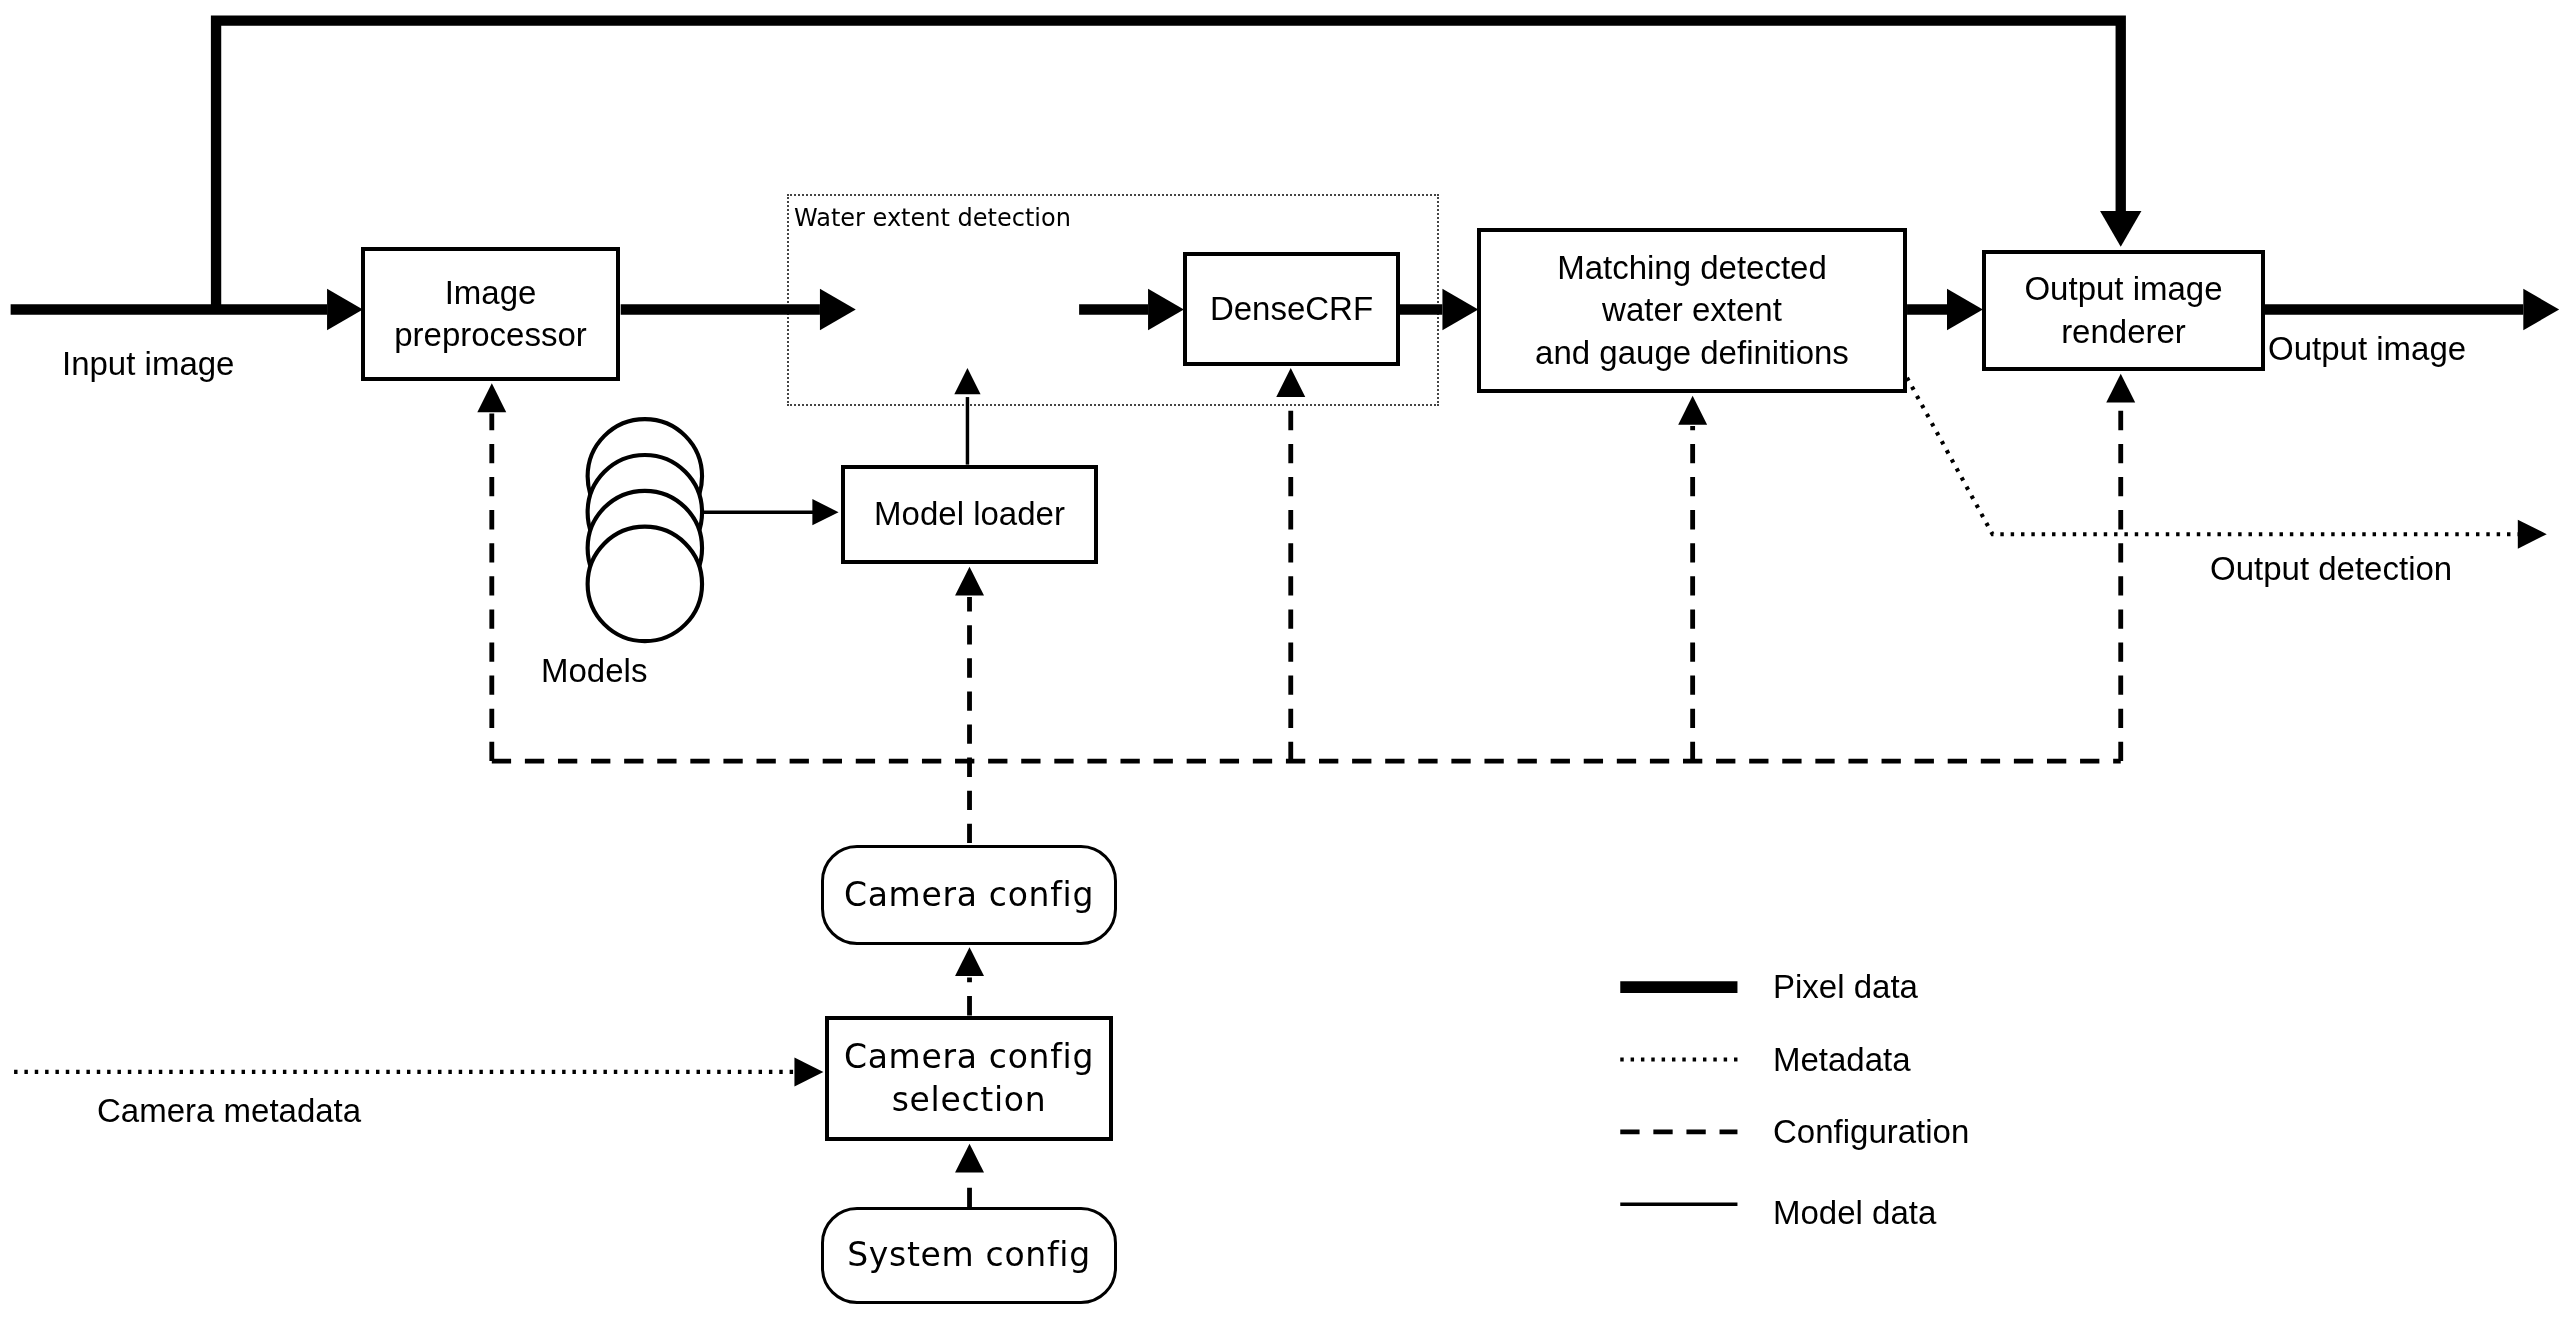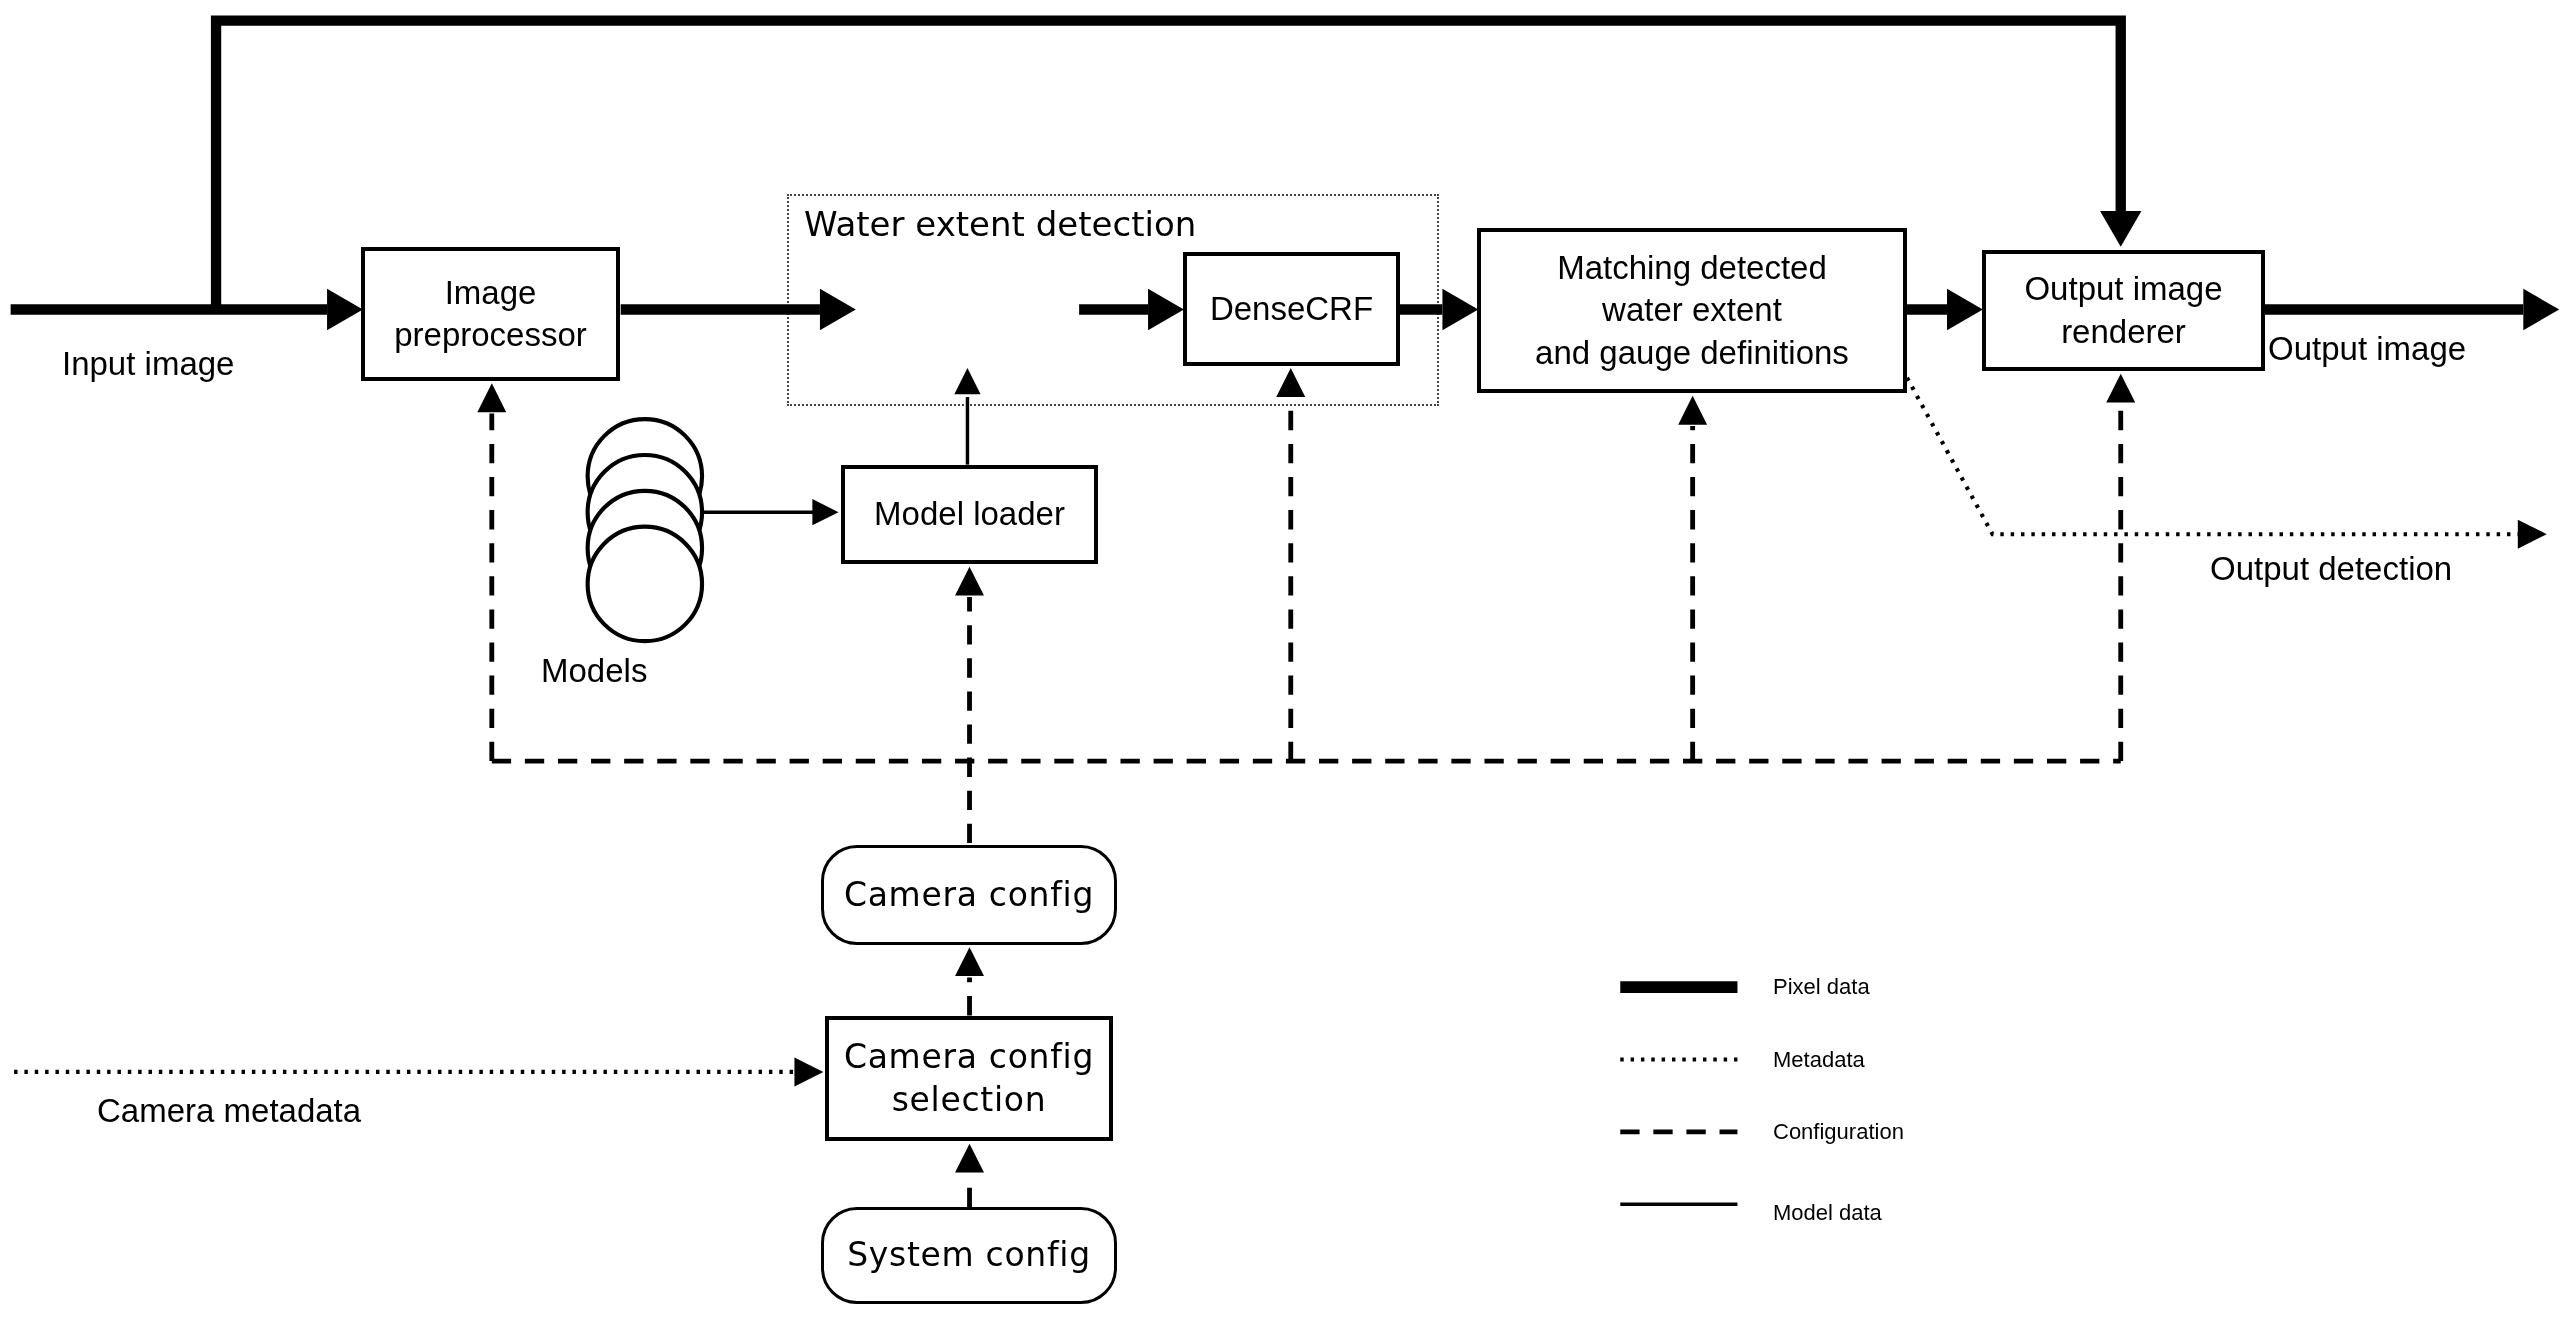--- a/index.html
+++ b/index.html
@@ -6,24 +6,24 @@
   #canvas{position:relative;width:2576px;height:1327px;background:#ffffff;overflow:hidden;
           font-family:"Liberation Sans",sans-serif;color:#000;}
   svg.layer{position:absolute;left:0;top:0;z-index:2;}
   .node{position:absolute;box-sizing:border-box;background:#ffffff;border:4.1px solid #000;
         display:flex;align-items:center;justify-content:center;text-align:center;
         font-size:33px;line-height:1.28;white-space:pre-line;z-index:3;}
   .node.rounded{border-radius:36px;border-width:3.4px;
         font-family:"DejaVu Sans",sans-serif;letter-spacing:0.7px;}
   .node.cfgfont{font-family:"DejaVu Sans",sans-serif;letter-spacing:0.7px;}
   .group{position:absolute;box-sizing:border-box;border:2.1px dotted #444;z-index:1;}
-  .group-label{position:absolute;left:15px;top:8.3px;font-size:34px;
+  .group-label{position:absolute;left:5px;top:8.3px;font-size:24px;
         font-family:"DejaVu Sans",sans-serif;white-space:nowrap;}
   .flabel{position:absolute;font-size:33px;text-align:left;white-space:nowrap;z-index:4;}
-  .legend-label{position:absolute;font-size:22px;text-align:right;white-space:nowrap;z-index:4;
+  .legend-label{position:absolute;font-size:33px;text-align:right;white-space:nowrap;z-index:4;
         height:40px;display:flex;align-items:center;}
 </style>
 </head>
 <body>
 
 <div id="canvas">
 
   <div class="group" style="left:787px;top:194px;width:652px;height:212px;">
     <div class="group-label">Water extent detection</div>
   </div>

